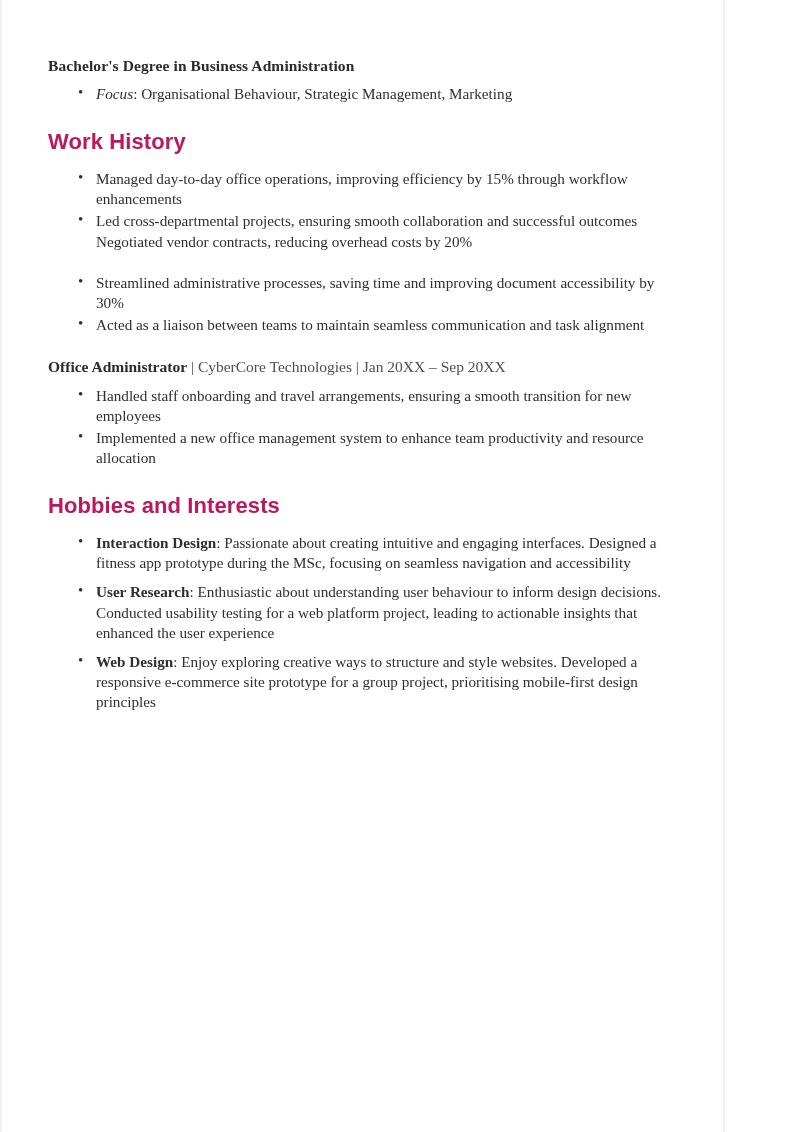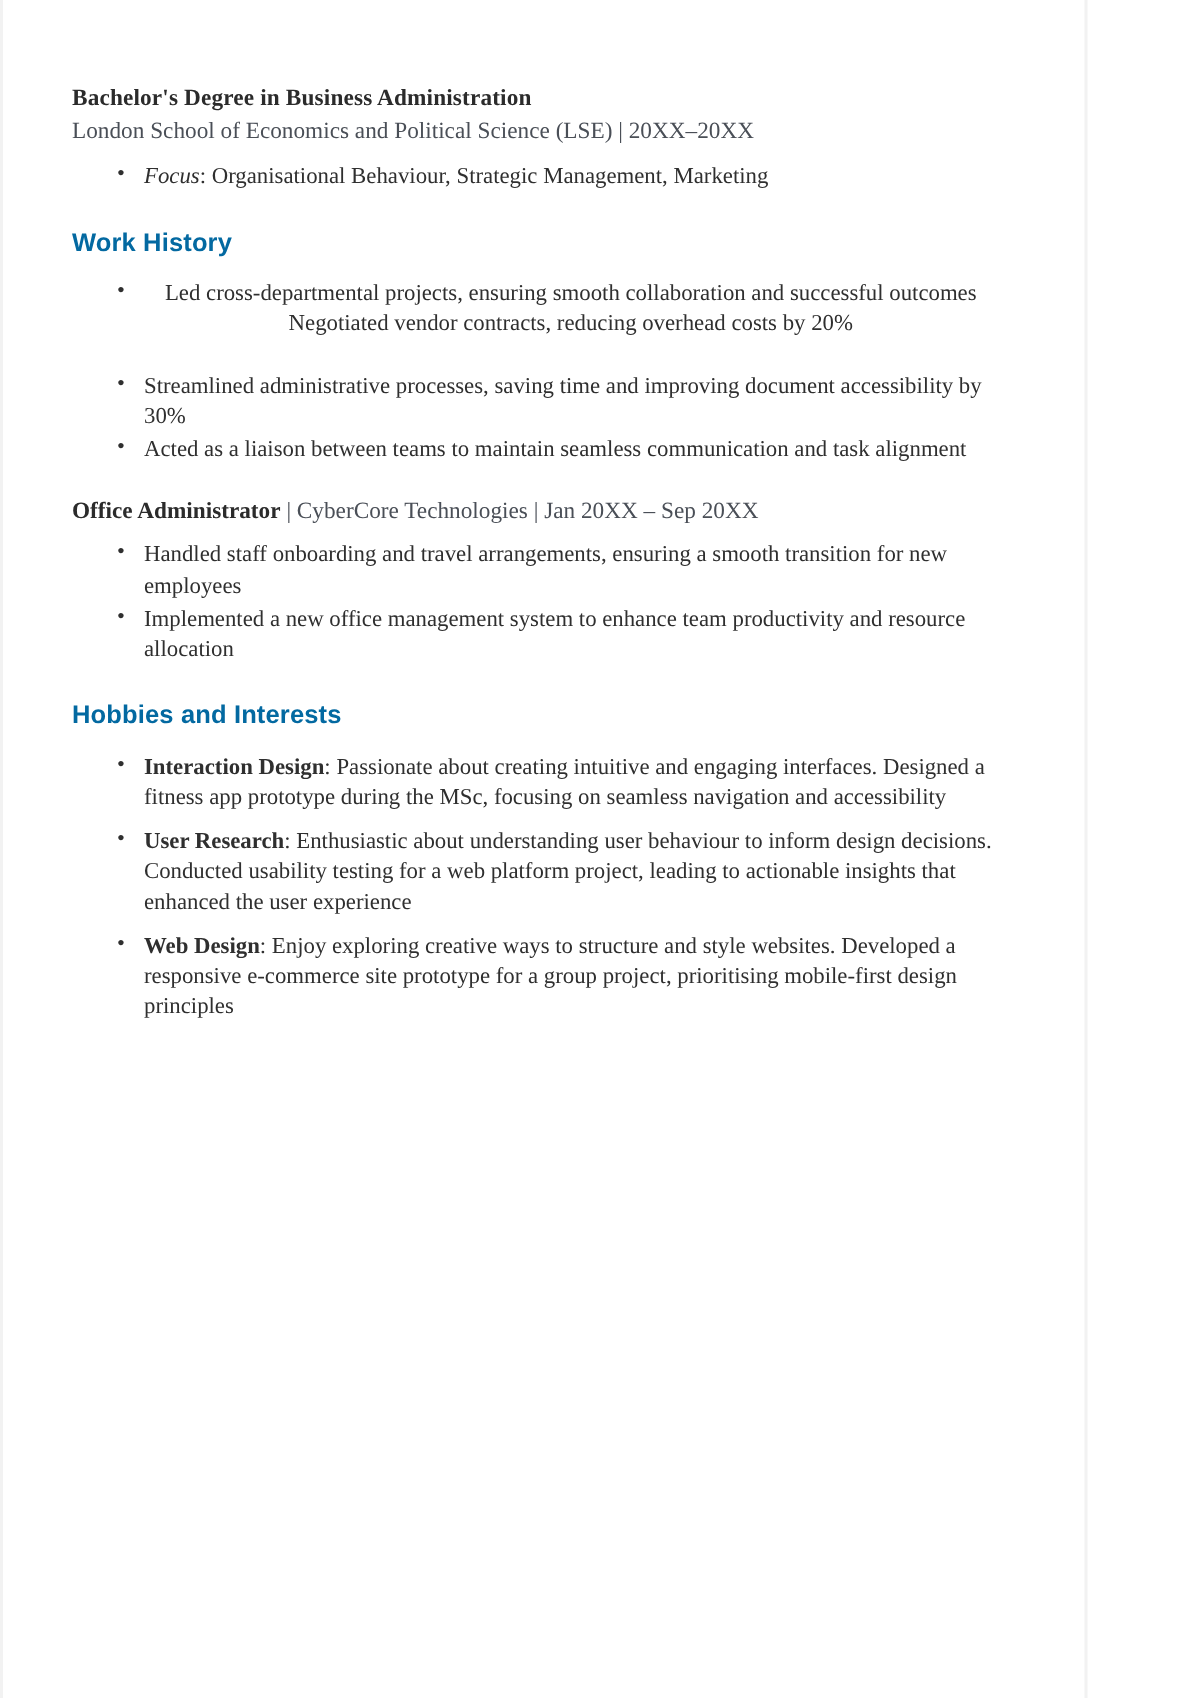--- a/index.html
+++ b/index.html
@@ -86,22 +86,22 @@
   .it {
     font-style: italic;
   }
   .bold {
     font-weight: bold;
   }
 
   h2.section {
     font-family: "Liberation Sans", sans-serif;
     font-weight: bold;
-    font-size: 17px;
-    color: #0369a1;
+    font-size: 22px;
+    color: #be185d;
     letter-spacing: 0.1px;
     margin: 24px 0 14px 0;
     line-height: 1.2;
   }
 
   .job-head {
     font-size: 15.5px;
     color: #4a4f57;
     margin: 0;
     line-height: 1.3;
@@ -122,31 +122,31 @@
 </style>
 </head>
 <body>
 
 <div class="page">
   <div class="edge-left"></div>
   <div class="edge-right"></div>
 
   <div>
     <div class="edu-title">Bachelor's Degree in Business Administration</div>
-    <div class="edu-sub">London School of Economics and Political Science (LSE) | 20XX–20XX</div>
     <ul class="bullets">
       <li><span class="it">Focus</span><span>: Organisational Behaviour, Strategic Management, Marketing</span></li>
     </ul>
   </div>
 
   <h2 class="section">Work History</h2>
 
   <div class="job-block">
     <ul class="bullets">
-      <li style="white-space: pre-line; text-align: center;">Led cross-departmental projects, ensuring smooth collaboration and successful outcomes
+      <li>Managed day-to-day office operations, improving efficiency by 15% through workflow enhancements</li>
+      <li style="white-space: pre-line;">Led cross-departmental projects, ensuring smooth collaboration and successful outcomes
 Negotiated vendor contracts, reducing overhead costs by 20%</li>
     </ul>
   </div>
 
   <div class="job-block">
     <ul class="bullets">
       <li>Streamlined administrative processes, saving time and improving document accessibility by 30%</li>
       <li>Acted as a liaison between teams to maintain seamless communication and task alignment</li>
     </ul>
   </div>

